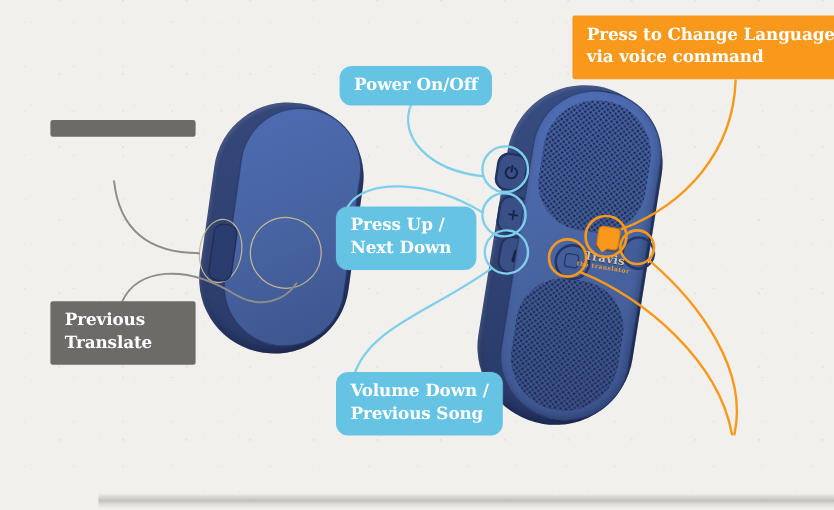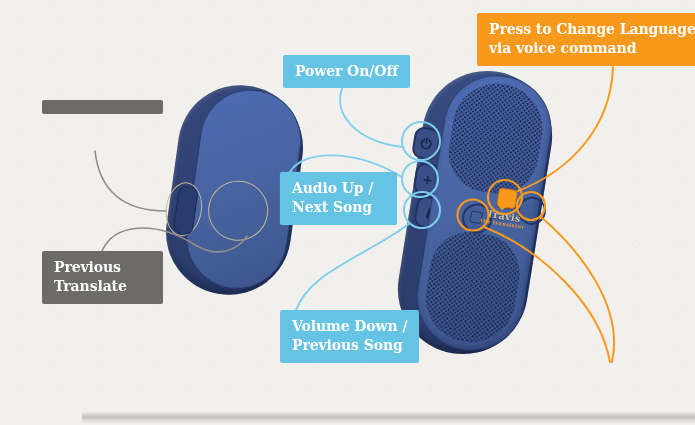--- a/index.html
+++ b/index.html
@@ -21,21 +21,21 @@
   }
   
   .label{
     position:absolute;z-index:6;color:#fff;font-weight:bold;
     font-size:14px;line-height:1.38;letter-spacing:-0.1px;
     padding:7px 12px;border-radius:2px;
     box-shadow:0 0 0 1px rgba(255,255,255,0.05);
   }
   .label .line{display:block;white-space:nowrap;}
   .label.gray{background:#6d6b68;}
-  .label.blue{background:#65c3e4;}
+  .label.blue{background:#65c3e4;border-radius:10px;}
   .label.orange{background:#f8991c;}
   
   .device{position:absolute;}
   .rim{position:absolute;inset:0;border-radius:65px;}
   
   #back-device{left:172px;top:85px;width:125px;height:210px;transform:rotate(8deg);z-index:1;}
   #back-device .rim{background:linear-gradient(150deg,#36497c 0%,#2e4070 55%,#263764 100%);border-radius:62px;box-shadow:inset 2px 2px 3px rgba(255,255,255,0.10), inset -3px -4px 8px rgba(5,10,35,0.35);}
   #back-device .panel{
     position:absolute;left:21px;top:3px;right:3px;bottom:7px;border-radius:56px;
     background:linear-gradient(150deg,#4e6cb4 0%,#46629f 55%,#3c548d 100%);
@@ -177,22 +177,22 @@
   <div class="label gray" style="left:42px;top:100px;min-width:97px">
   </div>
   <div class="label gray" style="left:42px;top:251px;min-width:97px">
     <span class="line">Previous</span>
     <span class="line">Translate</span>
   </div>
   <div class="label blue" style="left:283px;top:55px;min-width:96px">
     <span class="line">Power On/Off</span>
   </div>
   <div class="label blue" style="left:280px;top:172px;min-width:93px">
-    <span class="line">Audio Up /</span>
-    <span class="line">Next Song</span>
+    <span class="line">Press Up /</span>
+    <span class="line">Next Down</span>
   </div>
   <div class="label blue" style="left:280px;top:310px;min-width:95px">
     <span class="line">Volume Down /</span>
     <span class="line">Previous Song</span>
   </div>
   <div class="label orange" style="left:477px;top:13px;min-width:157px">
     <span class="line">Press to Change Language</span>
     <span class="line">via voice command</span>
   </div>
 

